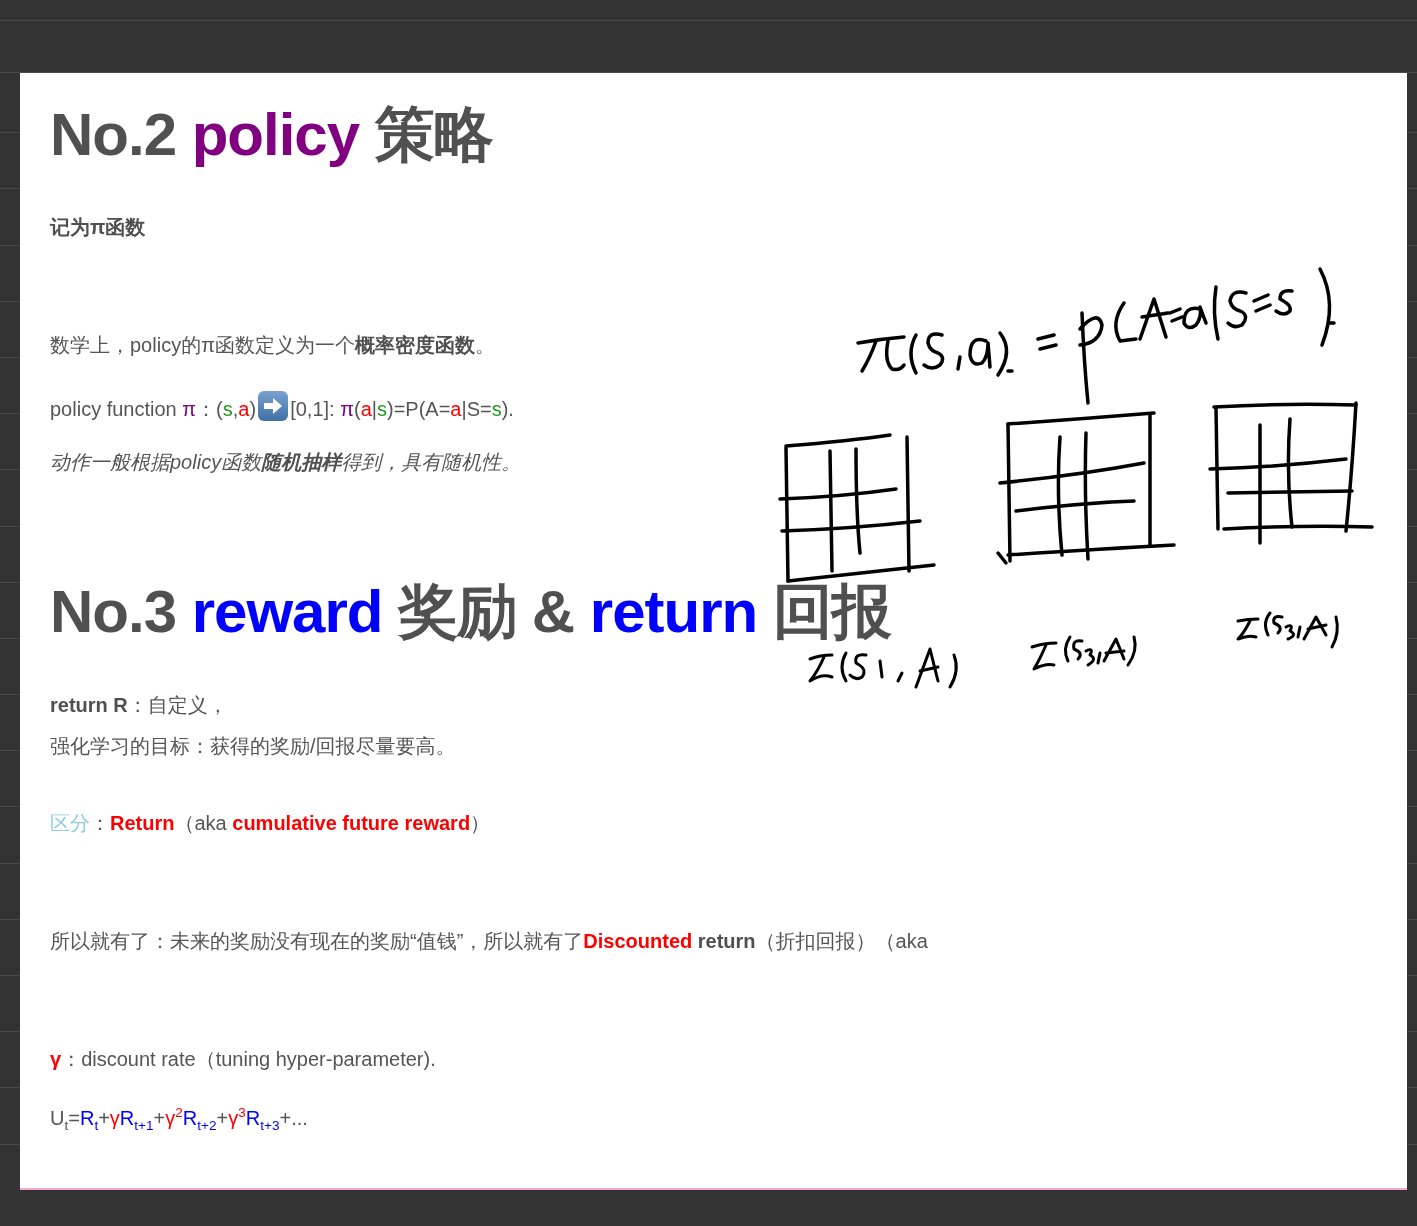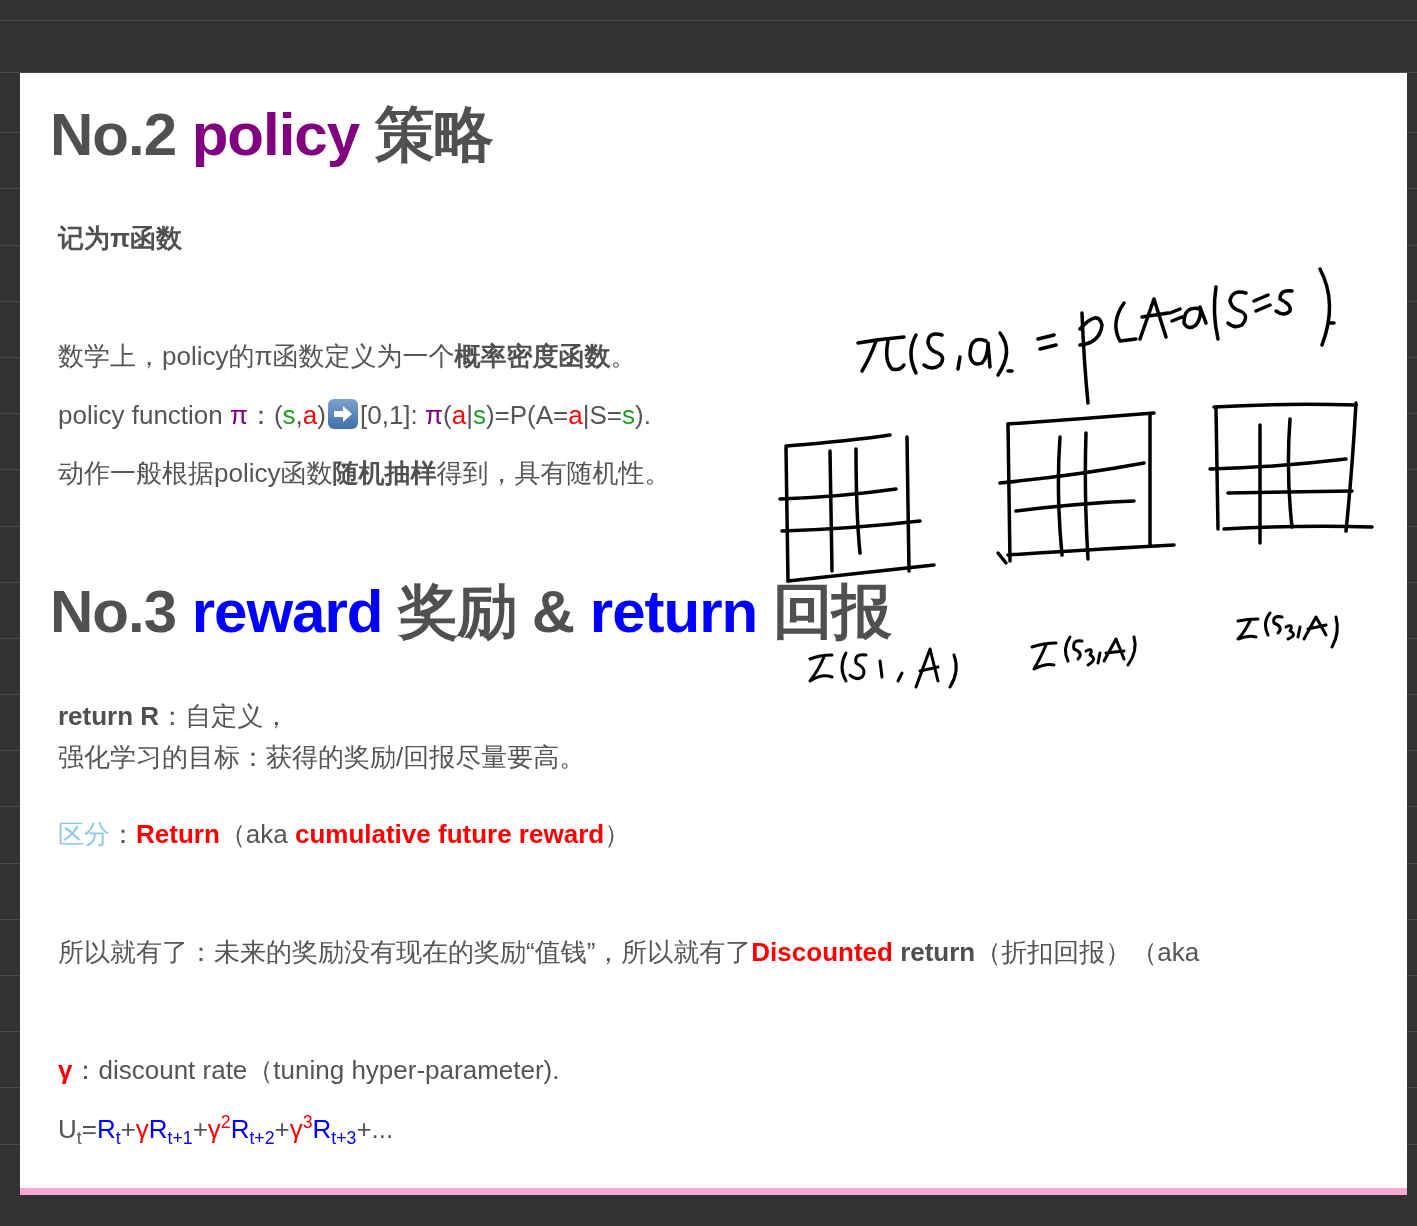--- a/index.html
+++ b/index.html
@@ -5,24 +5,24 @@
   html, body { margin:0; padding:0; }
   body {
     width:1417px; height:1226px; position:relative; overflow:hidden;
     background:#333333;
     font-family:"Liberation Sans","DejaVu Sans",sans-serif;
   }
   .rule { position:absolute; left:0; width:1417px; height:1px; background:#4a4a4a; }
   .page {
     position:absolute; left:20px; top:73px; width:1387px; height:1115px;
     background:#ffffff; overflow:hidden;
-    border-bottom:7px solid #f9a8d4;
+    border-bottom:2px solid #f9a8d4;
   }
   .h { position:absolute; left:30px; margin:0; font-weight:bold; color:#505050; font-size:60px; letter-spacing:-1px; white-space:nowrap; line-height:1; }
-  .p { position:absolute; left:30px; margin:8px; font-size:26px; color:#555555; white-space:nowrap; line-height:1.2; }
+  .p { position:absolute; left:30px; margin:0; font-size:20px; color:#555555; white-space:nowrap; line-height:1.2; }
   .b { font-weight:bold; }
   .purple { color:#800080; }
   .blue { color:#0000ff; }
   .red { color:#ff0000; }
   .green { color:#1e9a1e; }
   .lightblue { color:#8fcbe0; }
   .dark { color:#505050; }
   sub, sup { font-size:0.68em; line-height:0; }
   .arrow-emoji {
     display:inline-block; width:30px; height:30px; vertical-align:-5px;
@@ -65,21 +65,21 @@
 
   <p class="p b dark" style="top:142px;">记为π函数</p>
   <p class="p" style="top:260px;">
     <span>数学上，policy的π函数定义为一个</span><span class="b dark">概率密度函数</span><span>。</span>
   </p>
   <p class="p" style="top:318px;">
     <span>policy function </span><span class="purple">π</span><span>：(</span><span class="green">s</span><span>,</span><span class="red">a</span><span>)</span><span class="arrow-emoji"><svg width="24" height="24" viewBox="0 0 24 24">
           <path d="M3 9h9V4l9 8-9 8v-5H3z" fill="#ffffff"></path>
         </svg></span><span>[0,1]: </span><span class="purple">π</span><span>(</span><span class="red">a</span><span>|</span><span class="green">s</span><span>)=P(A=</span><span class="red">a</span><span>|S=</span><span class="green">s</span><span>).</span>
   </p>
-  <p class="p" style="top:377px;">
+  <p class="p" style="top:377px;font-style:italic;">
     <span>动作一般根据policy函数</span><span class="b dark">随机抽样</span><span>得到，具有随机性。</span>
   </p>
 
   <h1 class="h" style="top:509px;">
     <span>No.3 </span><span class="blue">reward</span><span> 奖励 &amp; </span><span class="blue">return</span><span> 回报</span>
   </h1>
 
   <p class="p" style="top:620px;">
     <span class="b dark">return R</span><span>：自定义，</span>
   </p>

